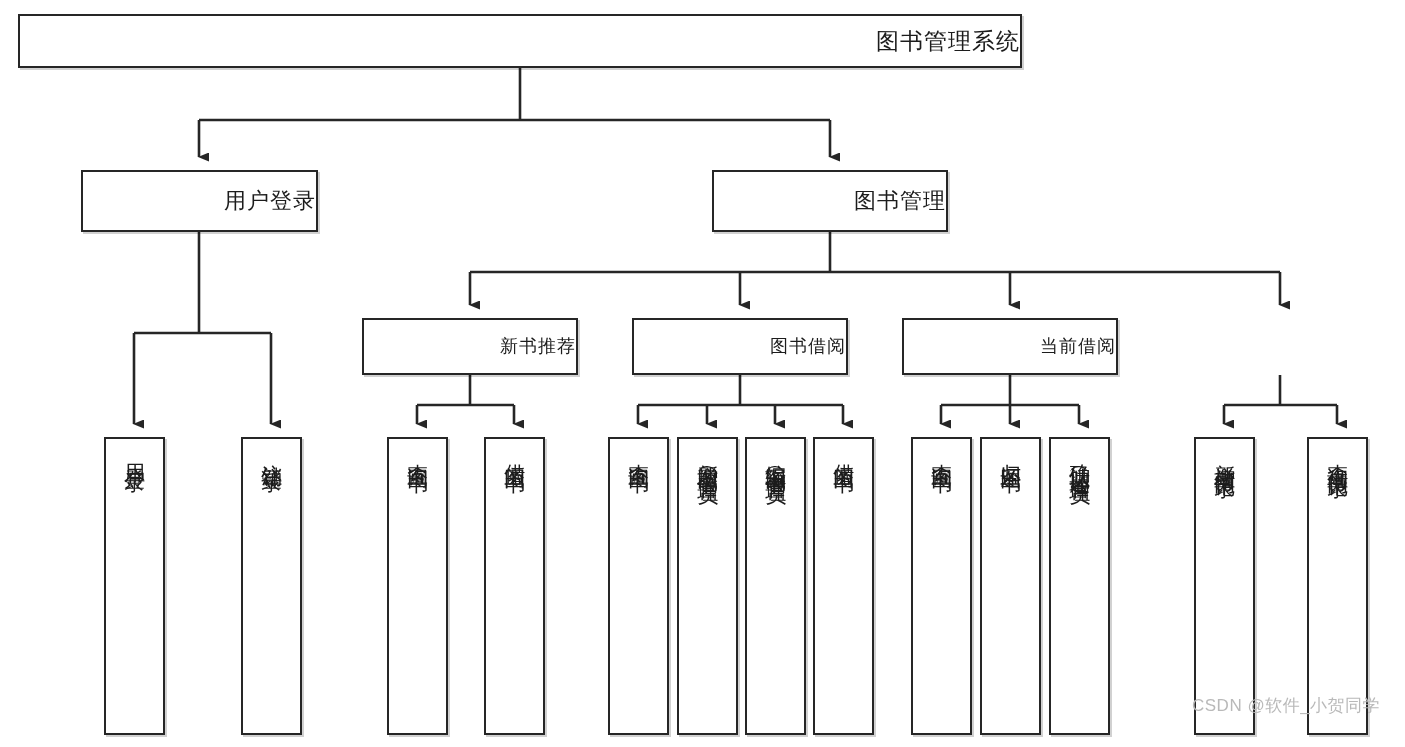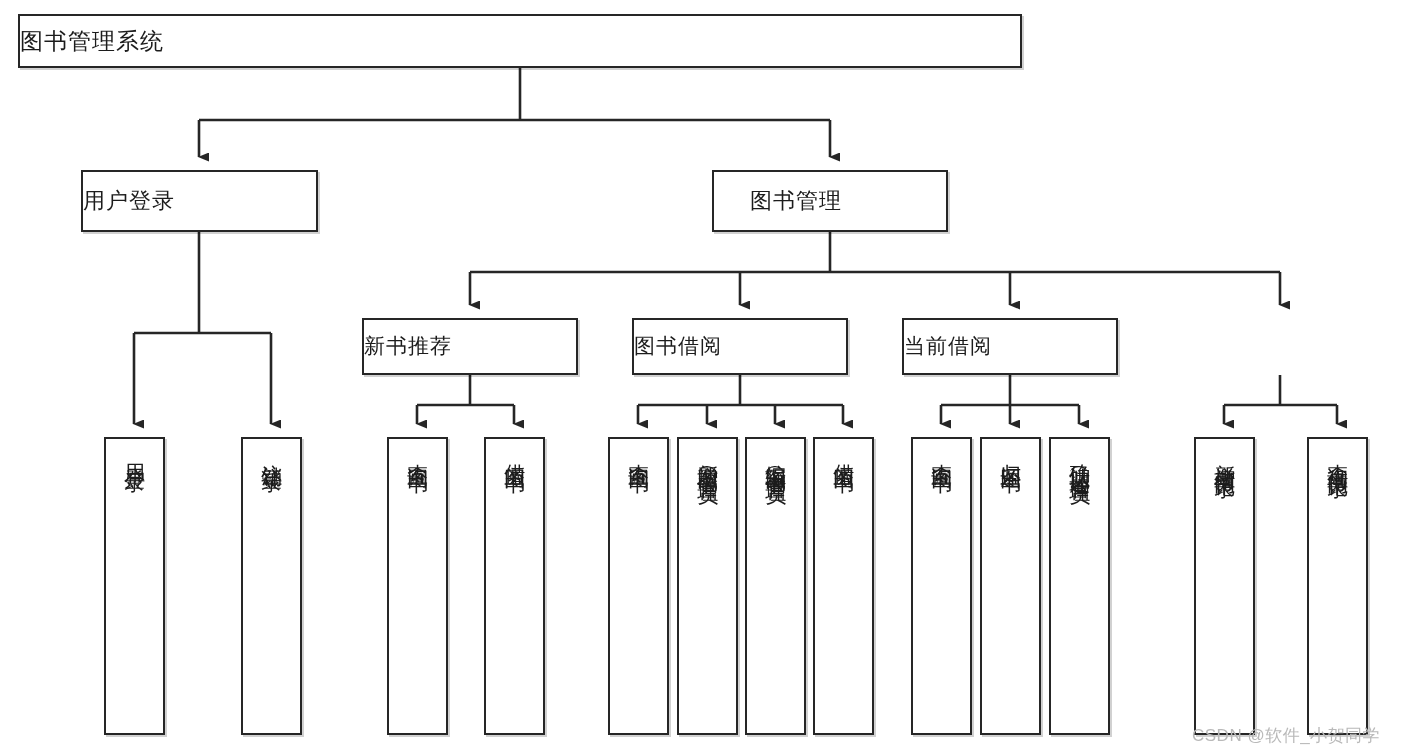--- a/index.html
+++ b/index.html
@@ -29,33 +29,33 @@
   }
   
   .node-box {
     position: absolute;
     box-sizing: border-box;
     background: #ffffff;
     border: 2px solid #262626;
     box-shadow: 2px 2px 0 rgba(0,0,0,0.18);
     display: flex;
     align-items: center;
-    justify-content: flex-start;
+    justify-content: flex-end;
     color: #1c1c1c;
   }
   .node-label {
     font-size: 21px;
     line-height: 1.15;
     letter-spacing: 1px;
     white-space: nowrap;
     color: #1c1c1c;
   }
   .node-root .node-label { font-size: 23px; }
   .node-l2 .node-label { font-size: 22px; }
-  .node-l3 .node-label { font-size: 21px; }
+  .node-l3 .node-label { font-size: 18px; }
   
   .node-leaf {
     align-items: flex-start;
     justify-content: center;
     padding-top: 8px;
   }
   .node-leaf .node-label {
     writing-mode: vertical-rl;
     text-orientation: upright;
     font-size: 21px;
@@ -199,15 +199,15 @@
   </div>
 
   <div class="node-box node-leaf" style="left:1194px; top:437px; width:61px; height:298px;">
     <span class="node-label">新增借阅记录</span>
   </div>
 
   <div class="node-box node-leaf" style="left:1307px; top:437px; width:61px; height:298px;">
     <span class="node-label">查询借阅记录</span>
   </div>
 
-  <div class="watermark" style="left:1192px; top:694px;margin-top:30px;">CSDN @软件_小贺同学</div>
+  <div class="watermark" style="left:1192px; top:694px;">CSDN @软件_小贺同学</div>
 
 </div>
 
 </body></html>

